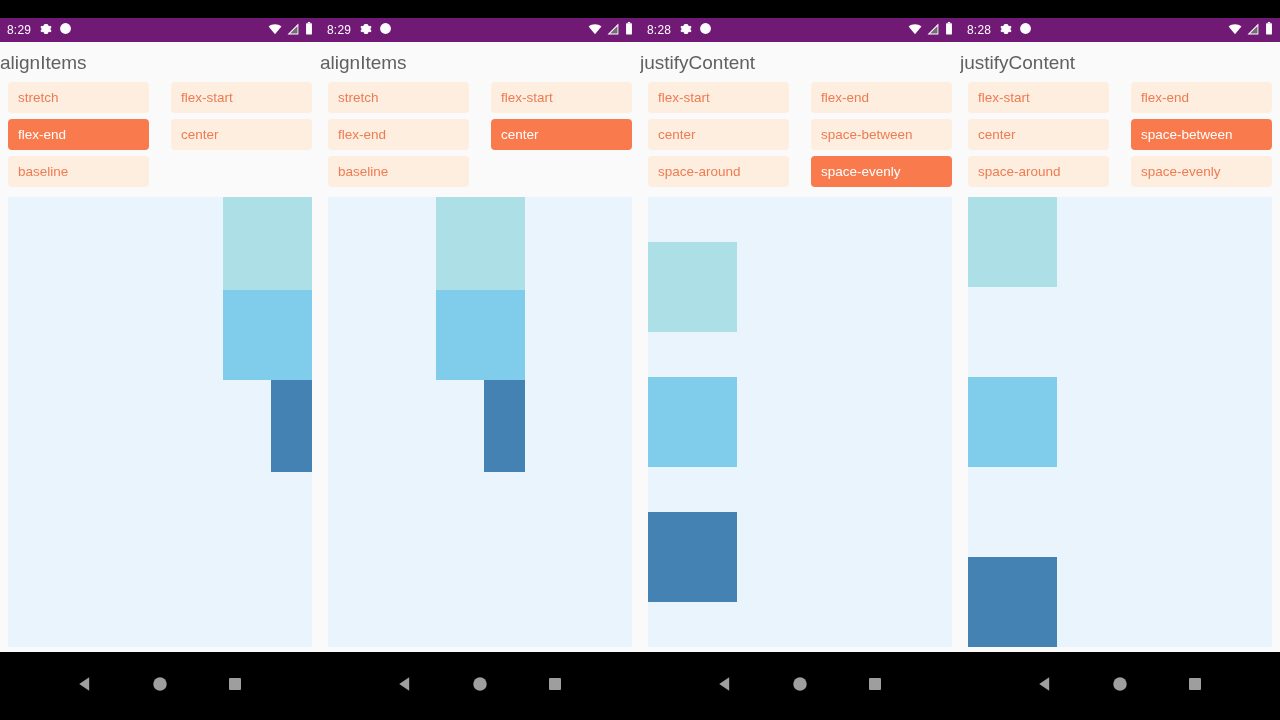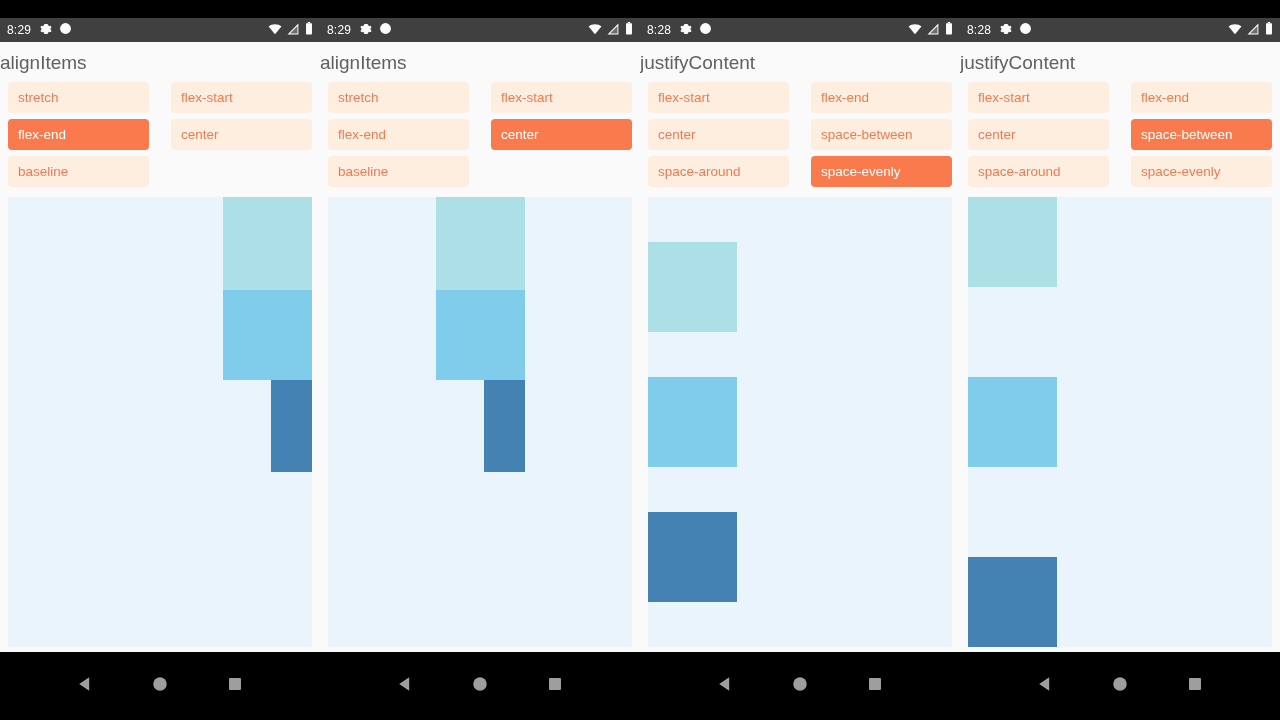--- a/index.html
+++ b/index.html
@@ -25,21 +25,21 @@
     width:320px; height:634px;
     background:#fafafa;
     display:flex; flex-direction:column;
     position:relative;
     overflow:hidden;
   }
 
   
   .statusbar{
     height:24px; flex:0 0 24px;
-    background:#404040;
+    background:#701a75;
     display:flex; align-items:center;
     padding:0 7px;
     color:#ffffff;
   }
   .sb-time{ font-size:12px; letter-spacing:.2px; line-height:1; }
   .sb-left-icons{ display:flex; align-items:center; gap:7px; margin-left:9px; }
   .sb-spacer{ flex:1 1 auto; }
   .sb-right-icons{ display:flex; align-items:center; gap:5px; }
   .ic{ display:block; }
 

